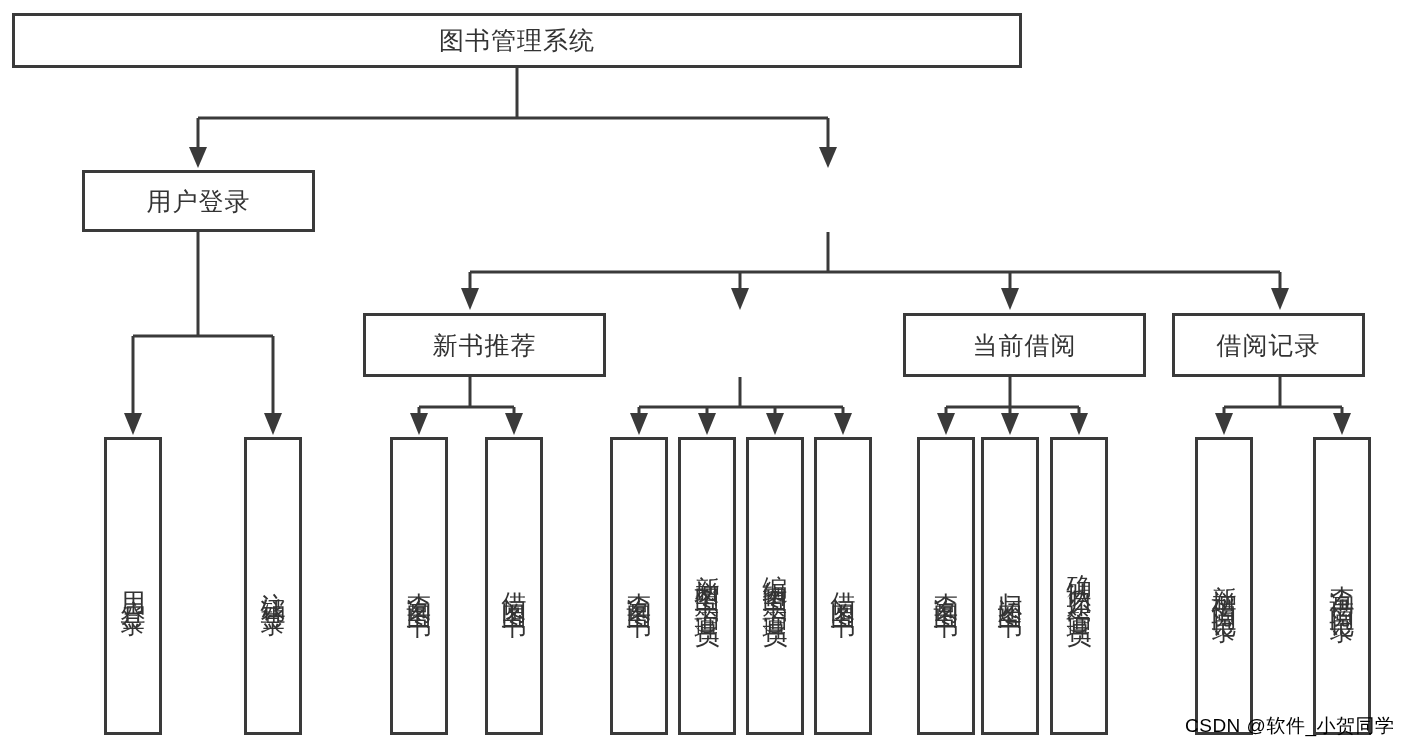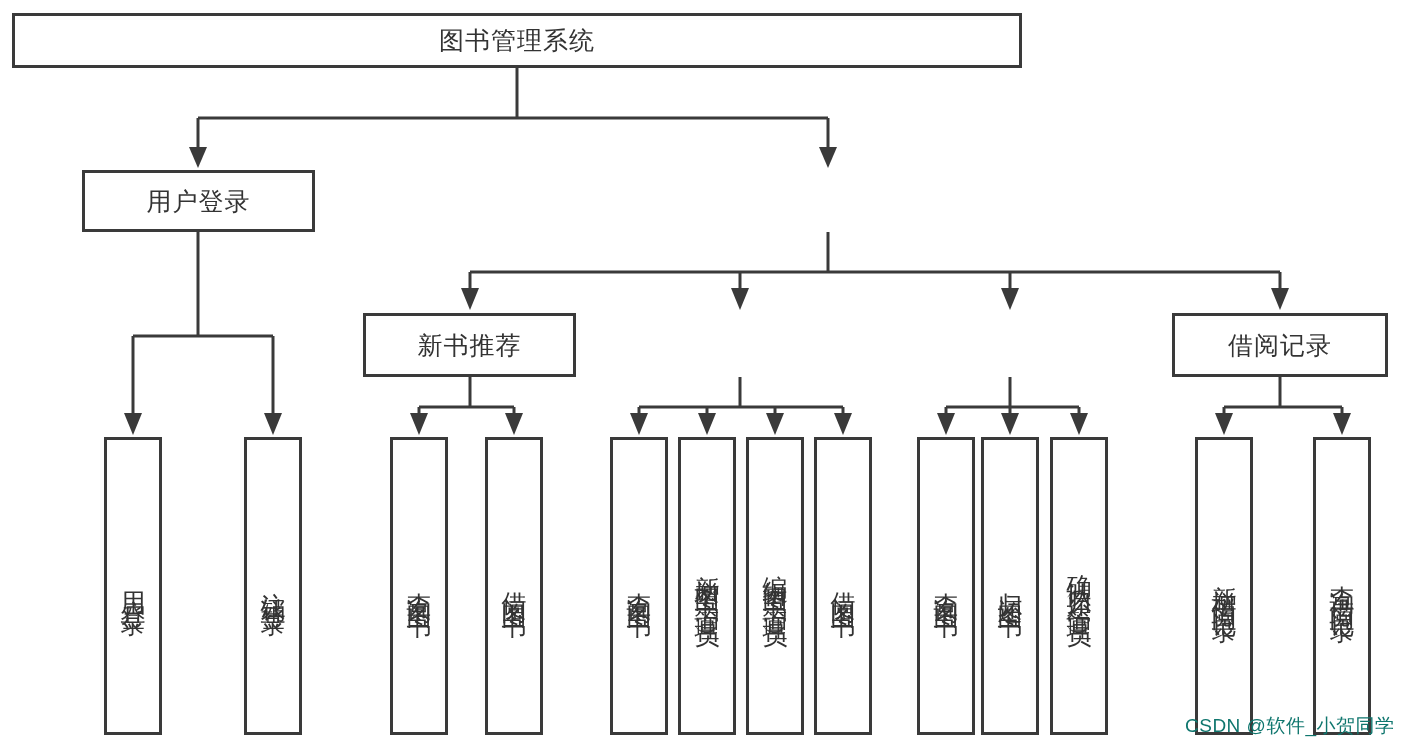--- a/index.html
+++ b/index.html
@@ -11,29 +11,29 @@
   .connectors path { stroke:#3a3a3a; stroke-width:3; fill:none; }
   .connectors polygon { fill:#3a3a3a; stroke:none; }
   .box {
     position:absolute; box-sizing:border-box; background:#ffffff;
     border:3px solid #3a3a3a; color:#333333;
     display:flex; align-items:center; justify-content:center;
   }
   .hlabel { font-size:25px; letter-spacing:1px; white-space:nowrap; }
   .root   { left:12px;  top:13px;  width:1010px; height:55px;align-items:center; }
   .lvl2   { top:170px; width:233px; height:62px; }
-  .lvl3   { top:313px; width:213px; height:64px; }
+  .lvl3   { top:313px; width:243px; height:64px; }
   .leaf   { top:437px; width:58px;  height:298px; }
   .vtext {
     writing-mode:vertical-rl; text-orientation:mixed;
     font-size:25px; letter-spacing:7px; color:#333333; line-height:1;
   }
   .watermark {
     position:absolute; left:1185px; top:713px; z-index:10;
-    font-size:19px; color:#0f766e; letter-spacing:0.5px; white-space:nowrap;
+    font-size:19px; color:#000000; letter-spacing:0.5px; white-space:nowrap;
   }
 </style>
 </head>
 <body>
 
 <div class="canvas">
 
   <svg class="connectors" viewBox="0 0 1405 747" xmlns="http://www.w3.org/2000/svg">
     <g>
       <path d="M517 68 V118"></path>
@@ -107,21 +107,24 @@
     <span class="hlabel">图书管理系统</span>
   </div>
 
   <div class="box lvl2" style="left:82px">
     <span class="hlabel">用户登录</span>
   </div>
 
   <div class="box lvl3" style="left:363px">
     <span class="hlabel">新书推荐</span>
   </div>
-  <div class="box lvl3" style="left:1172px;width:216px">
+  <div class="box lvl3" style="left:903px">
+    <span class="hlabel">当前借阅</span>
+  </div>
+  <div class="box lvl3" style="left:1172px;width:193px">
     <span class="hlabel">借阅记录</span>
   </div>
 
   <div class="box leaf" style="left:104px">
     <span class="vtext">用户登录</span>
   </div>
   <div class="box leaf" style="left:244px">
     <span class="vtext">注销登录</span>
   </div>
 

